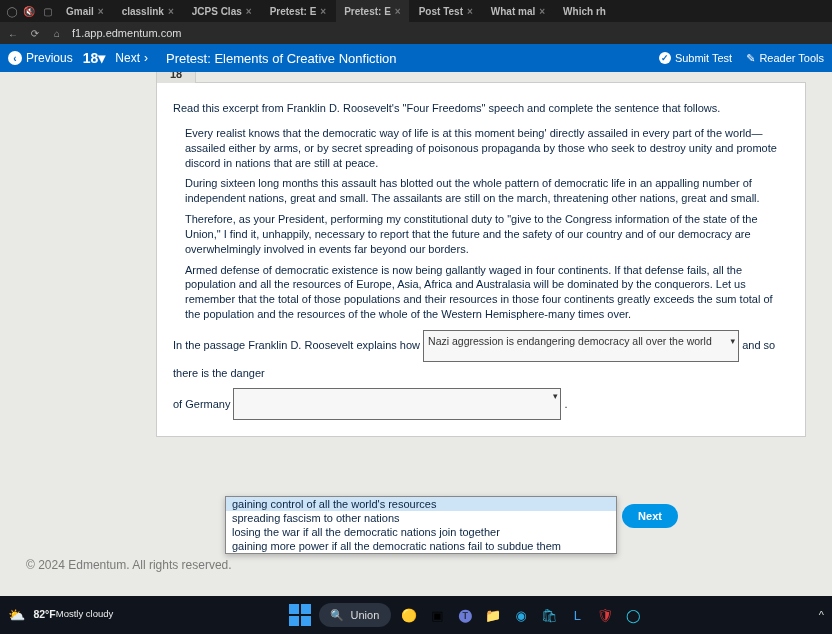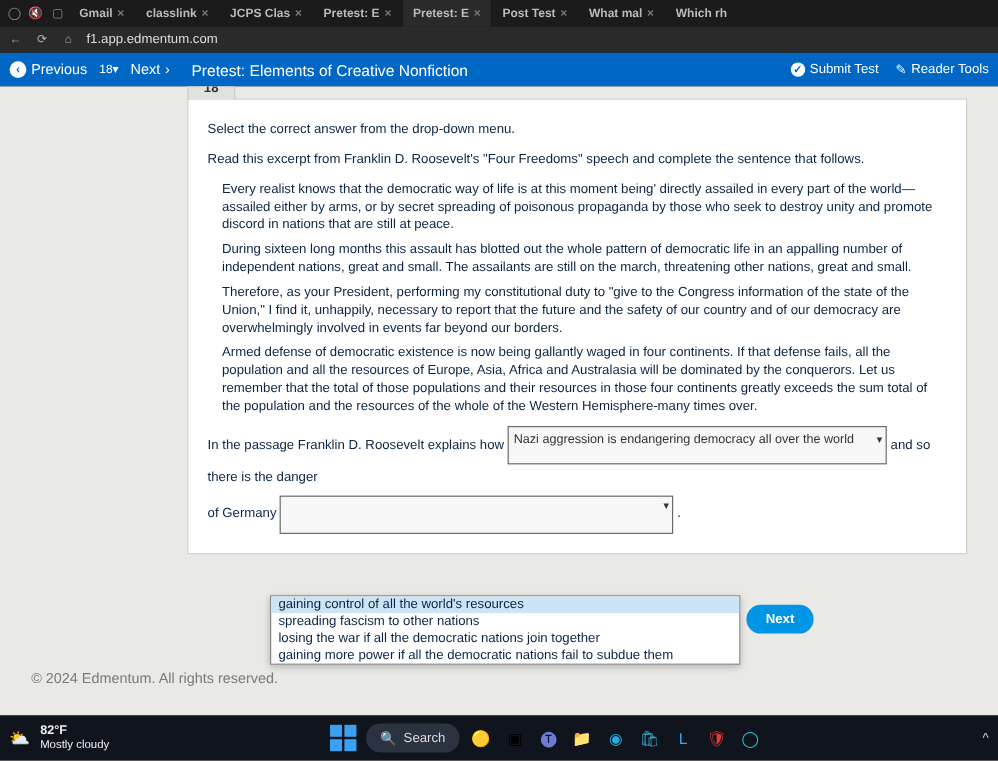--- a/index.html
+++ b/index.html
@@ -13,21 +13,21 @@
   .tab.active { background:#2a2a2a; }
   .tab .tclose { color:#777; font-size:10px; }
   .addrrow { height:22px; background:#2a2a2a; display:flex; align-items:center; padding:0 6px; gap:8px; font-size:10px; color:#bbb; }
   .addrrow .navicon { width:14px; text-align:center; color:#aaa; }
   .addrrow .url { flex:1; color:#ddd; font-size:11px; }
 
   
   .app-header { height:28px; background:#0067c5; color:#fff; display:flex; align-items:center; padding:0 8px; font-size:12px; gap:10px; }
   .hdr-prev { display:flex; align-items:center; gap:4px; cursor:pointer; }
   .hdr-prev .circ { width:14px; height:14px; border-radius:50%; background:#fff; color:#0067c5; display:flex; align-items:center; justify-content:center; font-size:10px; font-weight:bold; }
-  .hdr-q { font-size:10px; font-weight:normal; }
+  .hdr-q { font-size:14px; font-weight:bold; }
   .hdr-next { display:flex; align-items:center; gap:4px; cursor:pointer; }
   .hdr-title { margin-left:8px; font-size:13px; }
   .hdr-spacer { flex:1; }
   .hdr-right { display:flex; align-items:center; gap:14px; font-size:11px; }
   .hdr-right .circ { width:12px; height:12px; border-radius:50%; background:#fff; color:#0067c5; display:flex; align-items:center; justify-content:center; font-size:9px; font-weight:bold; }
 
   
   .page { flex:1; background:#e9e9e6; position:relative; overflow:hidden; }
   .card { position:absolute; left:156px; top:10px; width:650px; background:#fff; border:1px solid #ccc; padding:18px 16px 16px 16px; font-size:11px; color:#0b2443; line-height:1.35; }
   .qnum-tab { position:absolute; left:-1px; top:-18px; width:40px; height:18px; background:#e1e1de; border:1px solid #ccc; border-bottom:none; display:flex; align-items:center; justify-content:center; font-size:11px; font-weight:bold; color:#333; }
@@ -45,21 +45,21 @@
   .dropdown { position:absolute; left:225px; top:424px; width:392px; background:#fff; border:1px solid #888; box-shadow:0 2px 6px rgba(0,0,0,.25); font-size:11px; color:#0b2443; z-index:5; }
   .dropdown .opt { padding:1px 6px; white-space:nowrap; cursor:pointer; }
   .dropdown .opt.hl { background:#cde4f7; }
 
   .next-btn { position:absolute; left:622px; top:432px; width:56px; height:24px; background:#0095e5; color:#fff; border-radius:12px; display:flex; align-items:center; justify-content:center; font-size:11px; font-weight:bold; cursor:pointer; z-index:4; }
 
   .footer-copy { position:absolute; left:26px; bottom:62px; font-size:12px; color:#7a7a78;text-align:right; }
 
   
   .taskbar { position:absolute; left:0; bottom:0; width:832px; height:38px; background:#10151d; display:flex; align-items:center; padding:0 8px; gap:8px; }
-  .weather { display:flex; flex-direction:column; color:#eee; font-size:9.5px; line-height:1.1; }
+  .weather { display:flex; color:#eee; font-size:9.5px; line-height:1.1; }
   .weather .t { font-weight:bold; font-size:10.5px; }
   .tb-center { flex:1; display:flex; align-items:center; justify-content:center; gap:8px; }
   .start { width:22px; height:22px; display:grid; grid-template-columns:1fr 1fr; grid-template-rows:1fr 1fr; gap:2px; }
   .start div { background:#3aa0f3; }
   .searchpill { display:flex; align-items:center; gap:6px; background:#2b3240; border-radius:14px; height:24px; padding:0 12px; color:#ddd; font-size:11px; }
   .tb-icons { display:flex; align-items:center; gap:8px; }
   .tb-ico { width:20px; height:20px; display:flex; align-items:center; justify-content:center; font-size:13px; }
   .tb-right { display:flex; align-items:center; gap:6px; color:#ddd; font-size:11px; }
 </style>
 </head>
@@ -134,21 +134,20 @@
         <span>✎</span>
         <span>Reader Tools</span>
       </div>
     </div>
   </div>
 
   <div class="page">
     <div class="card">
       <div class="qnum-tab">18</div>
 
-      <p class="instr">Select the correct answer from the drop-down menu.</p>
       <p class="prompt">Read this excerpt from Franklin D. Roosevelt's "Four Freedoms" speech and complete the sentence that follows.</p>
 
       <div class="excerpt">
         <p>Every realist knows that the democratic way of life is at this moment being' directly assailed in every part of the world—assailed either by arms, or by secret spreading of poisonous propaganda by those who seek to destroy unity and promote discord in nations that are still at peace.</p>
         <p>During sixteen long months this assault has blotted out the whole pattern of democratic life in an appalling number of independent nations, great and small. The assailants are still on the march, threatening other nations, great and small.</p>
         <p>Therefore, as your President, performing my constitutional duty to "give to the Congress information of the state of the Union," I find it, unhappily, necessary to report that the future and the safety of our country and of our democracy are overwhelmingly involved in events far beyond our borders.</p>
         <p>Armed defense of democratic existence is now being gallantly waged in four continents. If that defense fails, all the population and all the resources of Europe, Asia, Africa and Australasia will be dominated by the conquerors. Let us remember that the total of those populations and their resources in those four continents greatly exceeds the sum total of the population and the resources of the whole of the Western Hemisphere-many times over.</p>
       </div>
 
       <div class="sentence">
@@ -182,21 +181,21 @@
       </div>
       <div class="tb-center">
         <div class="start">
             <div></div>
             <div></div>
             <div></div>
             <div></div>
           </div>
         <div class="searchpill">
           <span>🔍</span>
-          <span>Search</span>
+          <span>Union</span>
         </div>
         <div class="tb-icons">
           <span class="tb-ico">🟡</span>
           <span class="tb-ico">▣</span>
           <span class="tb-ico" style="color:#6b7bd6;">🅣</span>
           <span class="tb-ico" style="color:#f5c65a;">📁</span>
           <span class="tb-ico" style="color:#2aa9e0;">◉</span>
           <span class="tb-ico" style="color:#36b0d5;">🛍</span>
           <span class="tb-ico" style="color:#3da2f0;">L</span>
           <span class="tb-ico" style="color:#e03a3a;">🛡</span>

